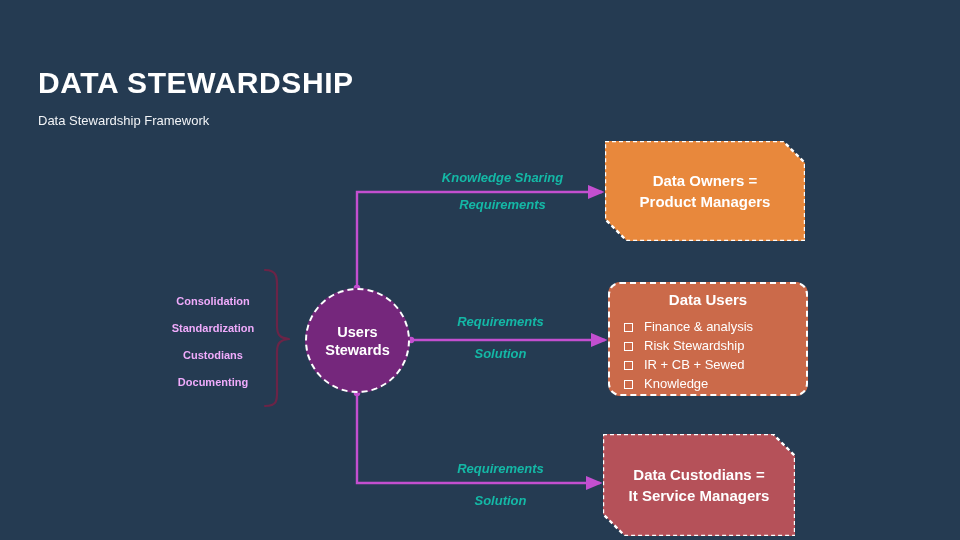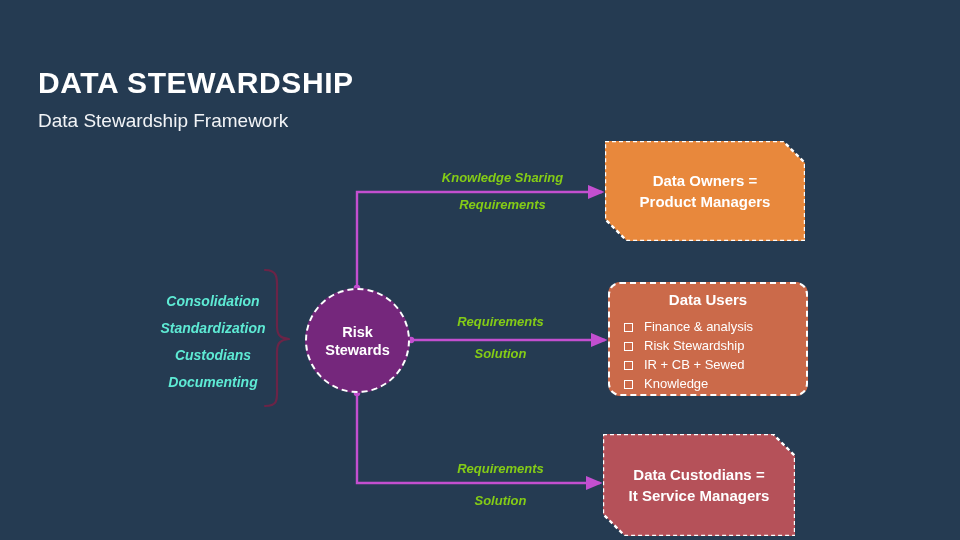--- a/index.html
+++ b/index.html
@@ -34,21 +34,21 @@
     font-weight: bold;
     color: #ffffff;
     letter-spacing: 0.6px;
     line-height: 38px;
     white-space: nowrap;
   }
   .subtitle {
     position: absolute;
     left: 38px;
     top: 60px;
-    font-size: 19px;
+    font-size: 13px;
     font-weight: normal;
     color: #f2f4f7;
     line-height: 26px;
     white-space: nowrap;
   }
 
   
   .connectors {
     position: absolute;
     left: 0; top: 0;
@@ -80,35 +80,34 @@
 
   
   .left-labels {
     position: absolute;
     left: 158px;
     top: 240px;
     width: 110px;
     text-align: center;
   }
   .left-labels div {
-    font-size: 14px;
-    font-style: italic;
-    font-weight: bold;
-    color: #5eead4;
+    font-size: 11px;
+    font-weight: bold;
+    color: #f0abfc;
     line-height: 27px;
     white-space: nowrap;
   }
 
   
   .edge-label {
     position: absolute;
     font-size: 13px;
     font-style: italic;
     font-weight: bold;
-    color: #84cc16;
+    color: #14b8a6;
     white-space: nowrap;
     text-align: center;
   }
 
   
   .node {
     position: absolute;
     box-sizing: border-box;
     color: #ffffff;
     border-radius: 16px;
@@ -213,21 +212,21 @@
 
   <div class="left-labels">
     <div>Consolidation</div>
     <div>Standardization</div>
     <div>Custodians</div>
     <div>Documenting</div>
   </div>
 
   <div class="hub">
     <span>
-      <span>Risk</span><br>
+      <span>Users</span><br>
       <span>Stewards</span>
     </span>
   </div>
 
   <div class="edge-label" style="left:425px; top:122px; width:155px;">Knowledge Sharing</div>
   <div class="edge-label" style="left:425px; top:149px; width:155px;">Requirements</div>
 
   <div class="edge-label" style="left:423px; top:266px; width:155px;">Requirements</div>
   <div class="edge-label" style="left:423px; top:298px; width:155px;">Solution</div>
 

